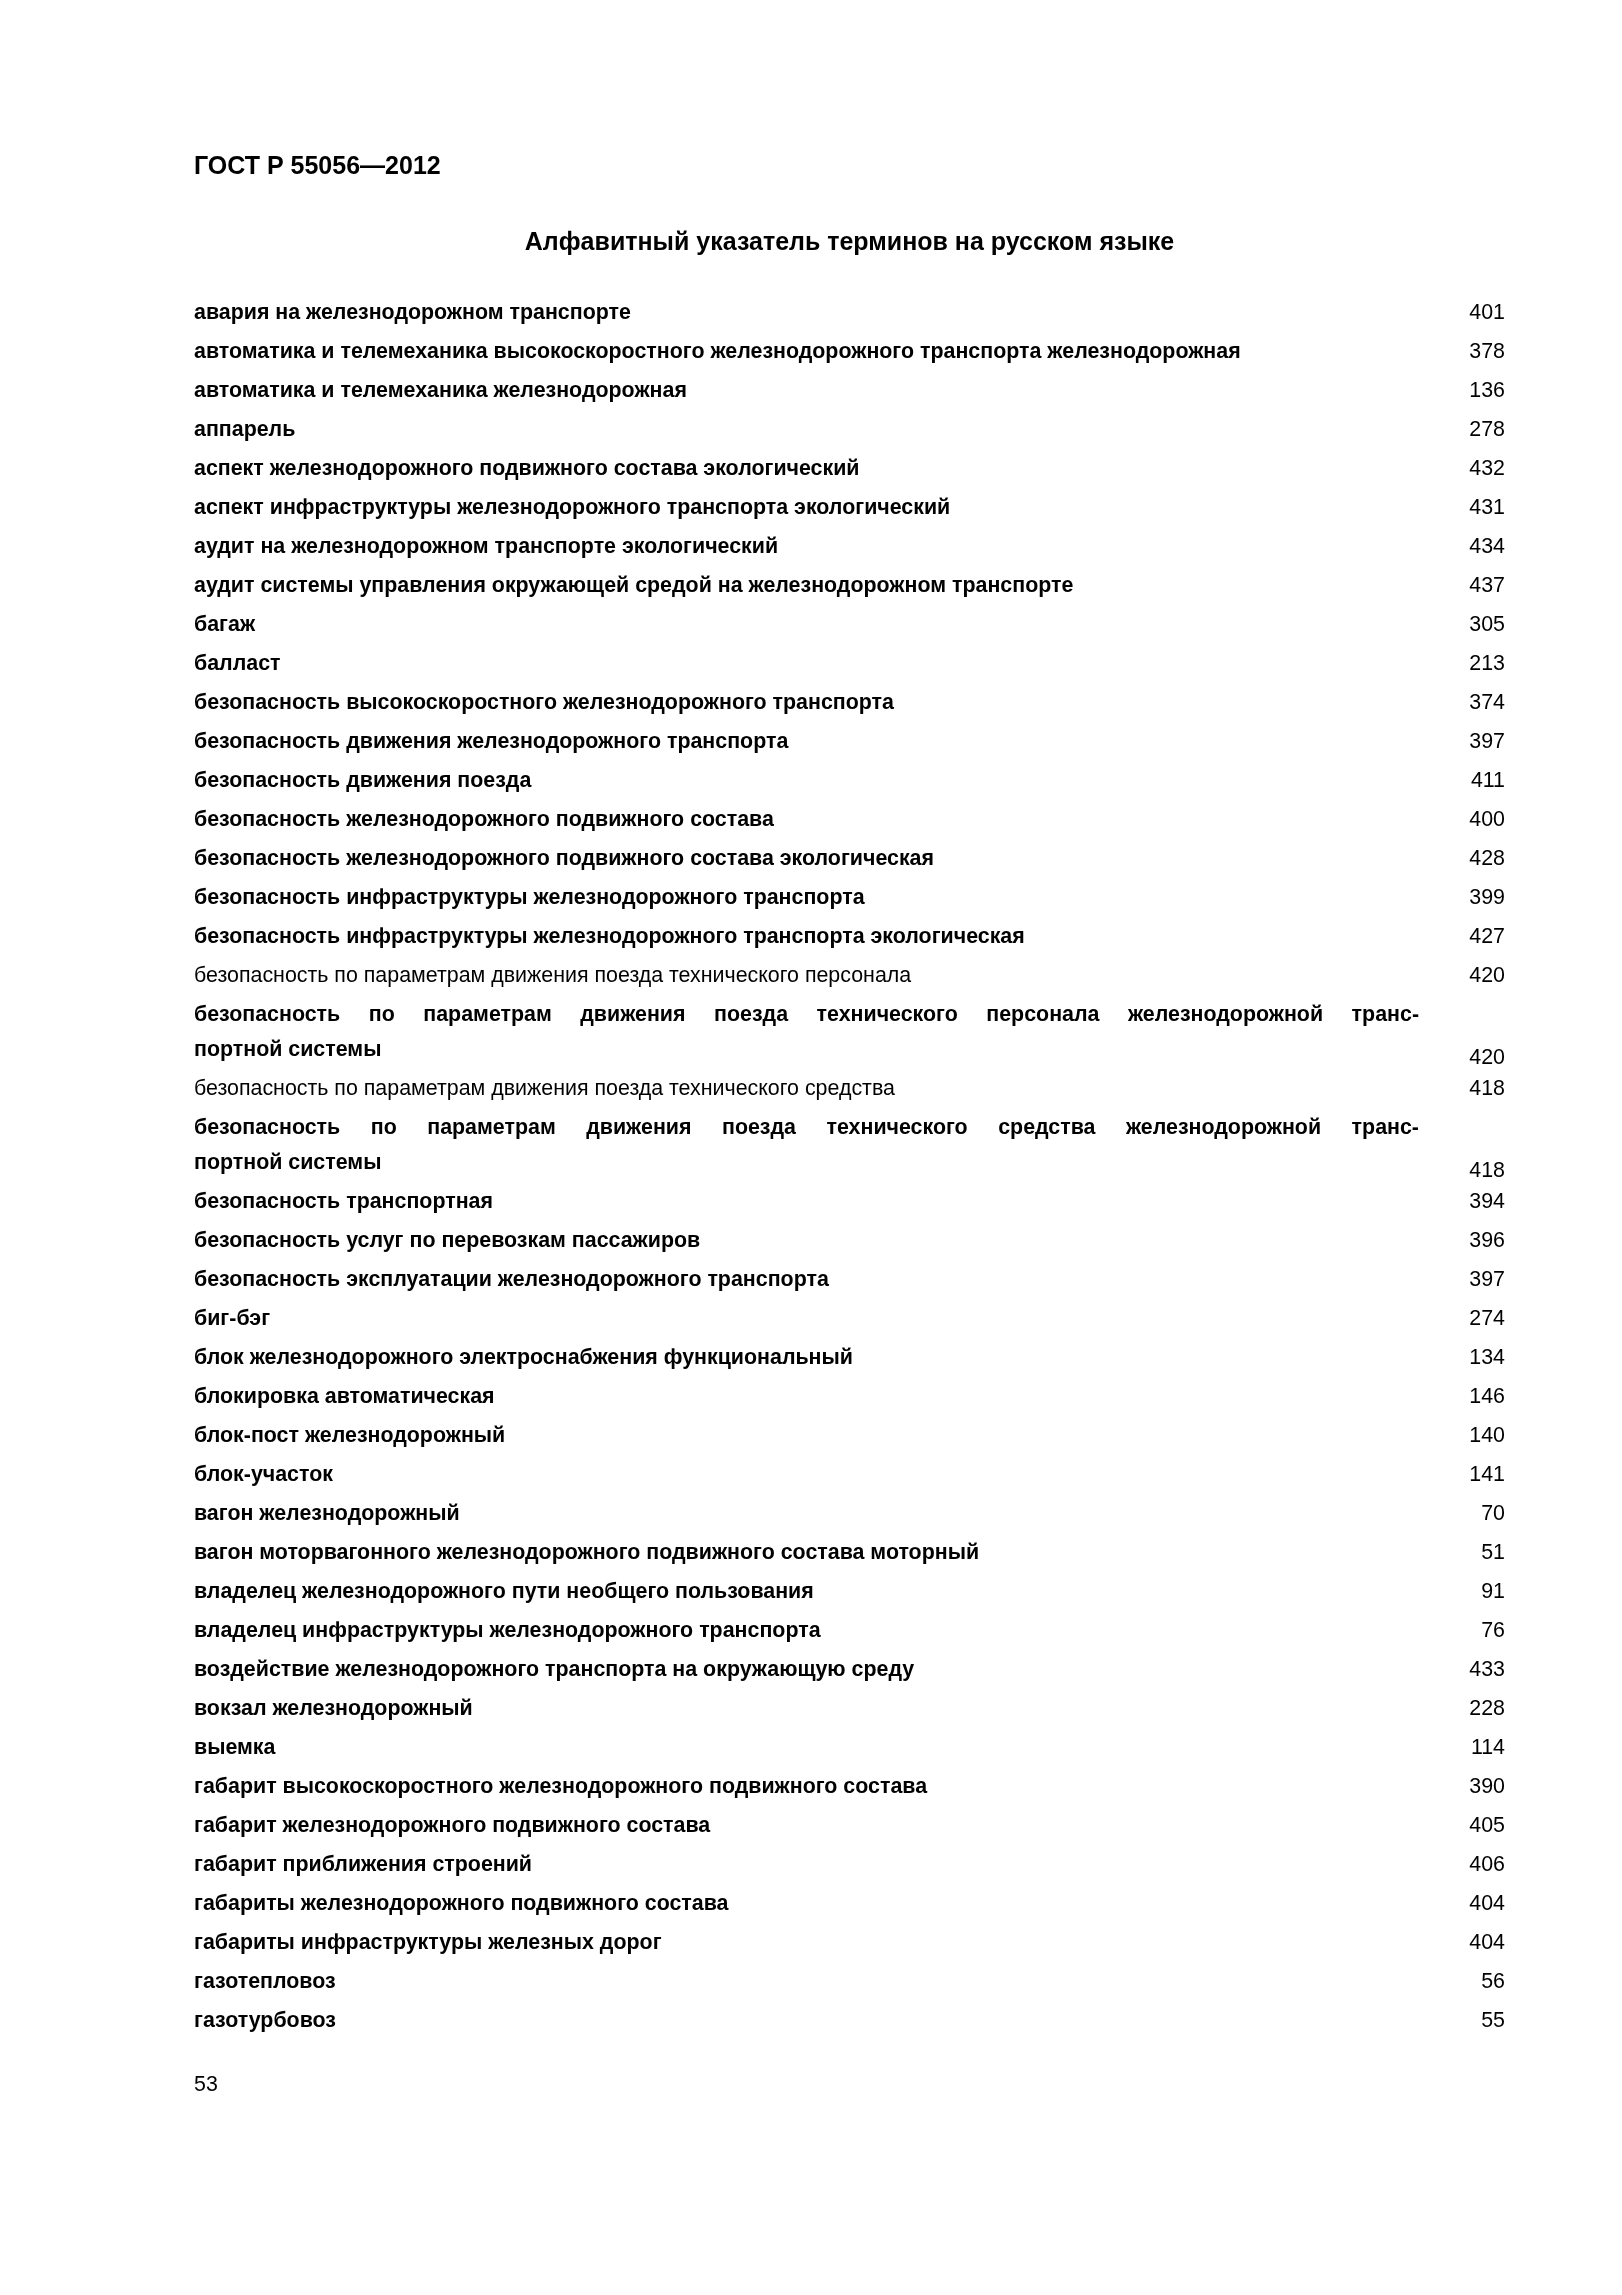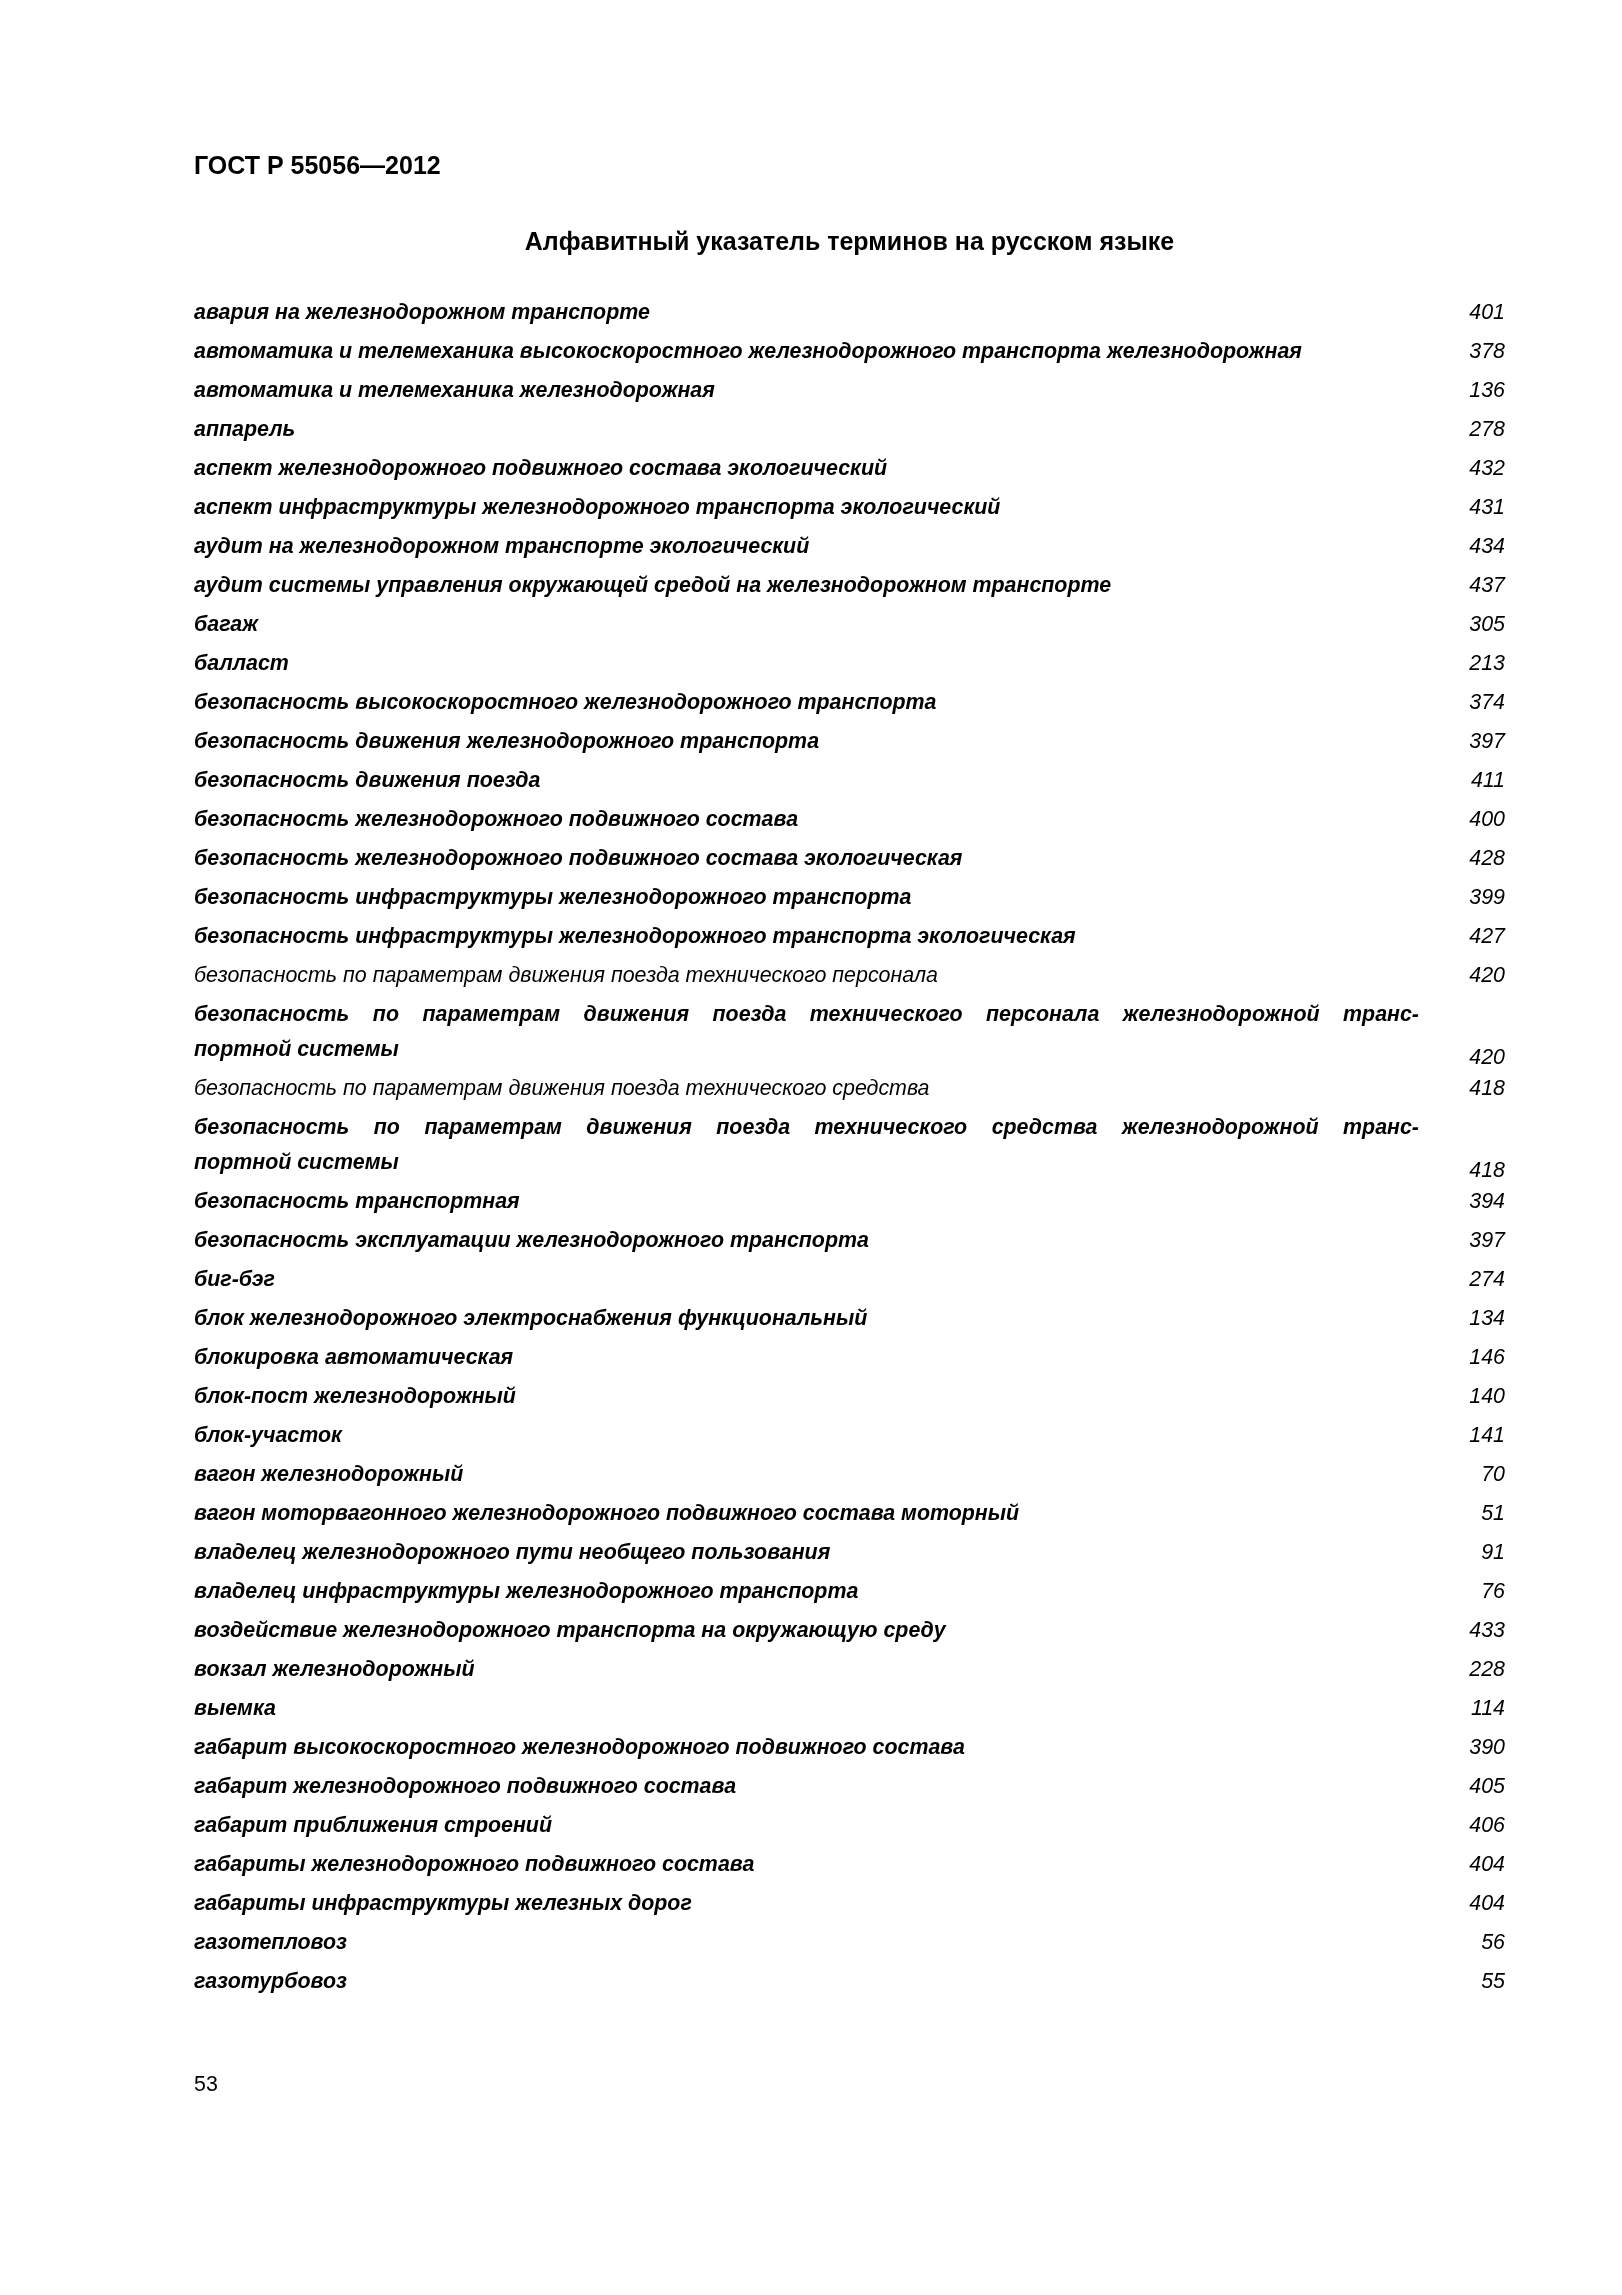--- a/index.html
+++ b/index.html
@@ -48,21 +48,20 @@
     font-size: 21.4px;
   }
   .entry {
     display: flex;
     align-items: flex-end;
     justify-content: space-between;
     line-height: 39px;
     height: 39px;
     margin: 0;
     padding: 0;
-    font-style: italic;
   }
   .entry .term {
     font-weight: bold;
     white-space: nowrap;
     overflow: visible;
   }
   .entry.regular .term {
     font-weight: normal;
   }
   .entry .page-ref {
@@ -204,20 +203,24 @@
     <div class="line2row">
       <span class="line2">портной системы</span>
       <span class="page-ref">418</span>
     </div>
   </li>
     <li class="entry">
     <span class="term">безопасность транспортная</span>
     <span class="page-ref">394</span>
   </li>
     <li class="entry">
+    <span class="term">безопасность услуг по перевозкам пассажиров</span>
+    <span class="page-ref">396</span>
+  </li>
+    <li class="entry">
     <span class="term">безопасность эксплуатации железнодорожного транспорта</span>
     <span class="page-ref">397</span>
   </li>
     <li class="entry">
     <span class="term">биг-бэг</span>
     <span class="page-ref">274</span>
   </li>
     <li class="entry">
     <span class="term">блок железнодорожного электроснабжения функциональный</span>
     <span class="page-ref">134</span>

